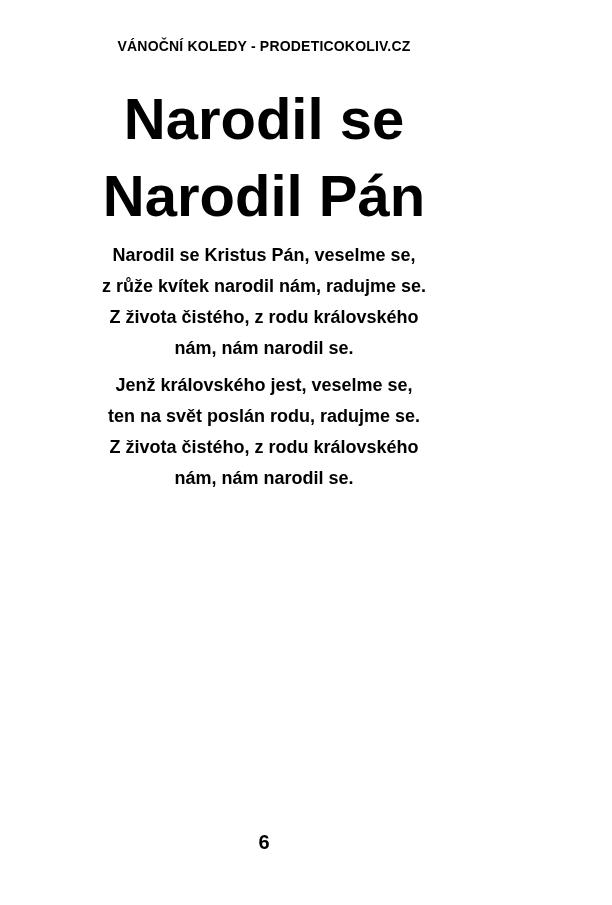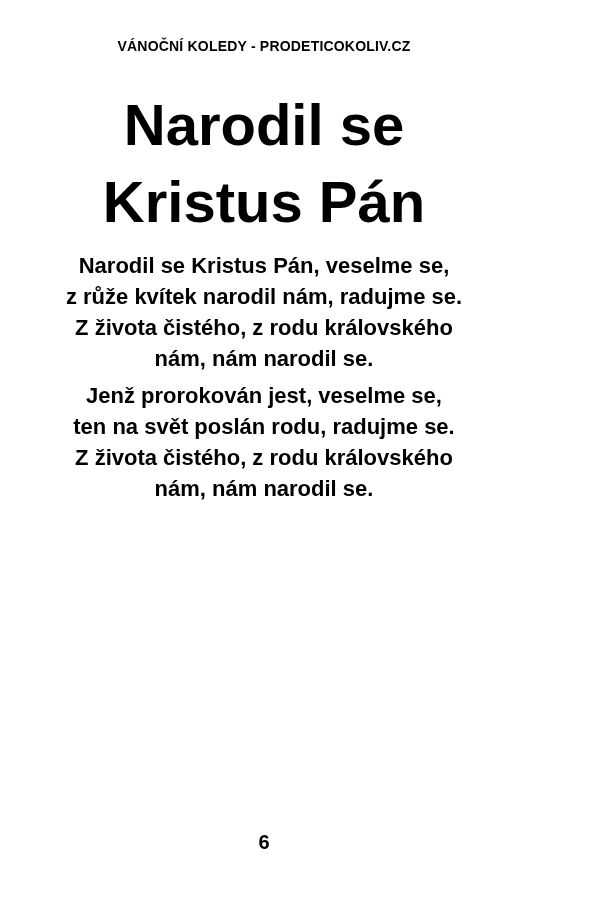--- a/index.html
+++ b/index.html
@@ -25,37 +25,37 @@
     font-size: 14px;
     font-weight: bold;
     letter-spacing: 0.2px;
     white-space: nowrap;
   }
   .song-title {
     position: absolute;
     top: 74px;
     left: 0;
     right: 0;
-    margin: 12px;
+    margin: 6px;
     text-align: center;
     font-size: 58px;
     line-height: 77px;
     font-weight: bold;
   }
   .song-title .title-line {
     display: block;
     white-space: nowrap;
   }
   .verse {
     position: absolute;
     left: 0;
     right: 0;
-    margin: 14px;
+    margin: 4px;
     text-align: center;
-    font-size: 22px;
+    font-size: 18px;
     line-height: 31px;
     font-weight: bold;
   }
   .verse .verse-line {
     display: block;
     white-space: nowrap;
   }
   .verse-1 { top: 236px; }
   .verse-2 { top: 366px; }
   .page-number {
@@ -70,32 +70,32 @@
 </style>
 </head>
 <body>
 
 <div class="page">
 
   <div class="running-header">VÁNOČNÍ KOLEDY - PRODETICOKOLIV.CZ</div>
 
   <h1 class="song-title">
     <span class="title-line">Narodil se</span>
-    <span class="title-line">Kristus Pán</span>
+    <span class="title-line">Narodil Pán</span>
   </h1>
 
   <p class="verse verse-1">
     <span class="verse-line">Narodil se Kristus Pán, veselme se,</span>
     <span class="verse-line">z růže kvítek narodil nám, radujme se.</span>
     <span class="verse-line">Z života čistého, z rodu královského</span>
     <span class="verse-line">nám, nám narodil se.</span>
   </p>
 
   <p class="verse verse-2">
-    <span class="verse-line">Jenž prorokován jest, veselme se,</span>
+    <span class="verse-line">Jenž královského jest, veselme se,</span>
     <span class="verse-line">ten na svět poslán rodu, radujme se.</span>
     <span class="verse-line">Z života čistého, z rodu královského</span>
     <span class="verse-line">nám, nám narodil se.</span>
   </p>
 
   <div class="page-number">6</div>
 
 </div>
 
 </body></html>

